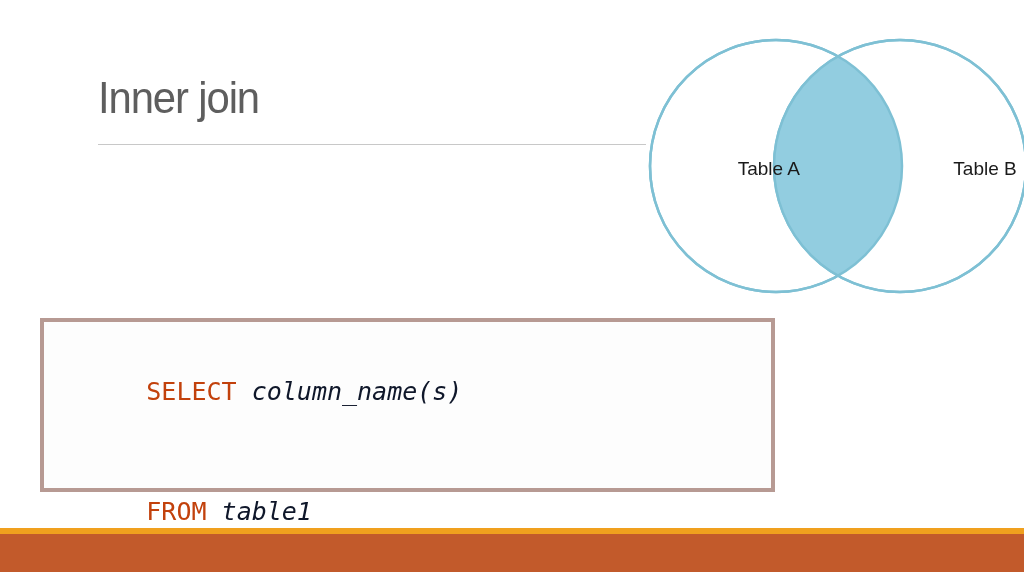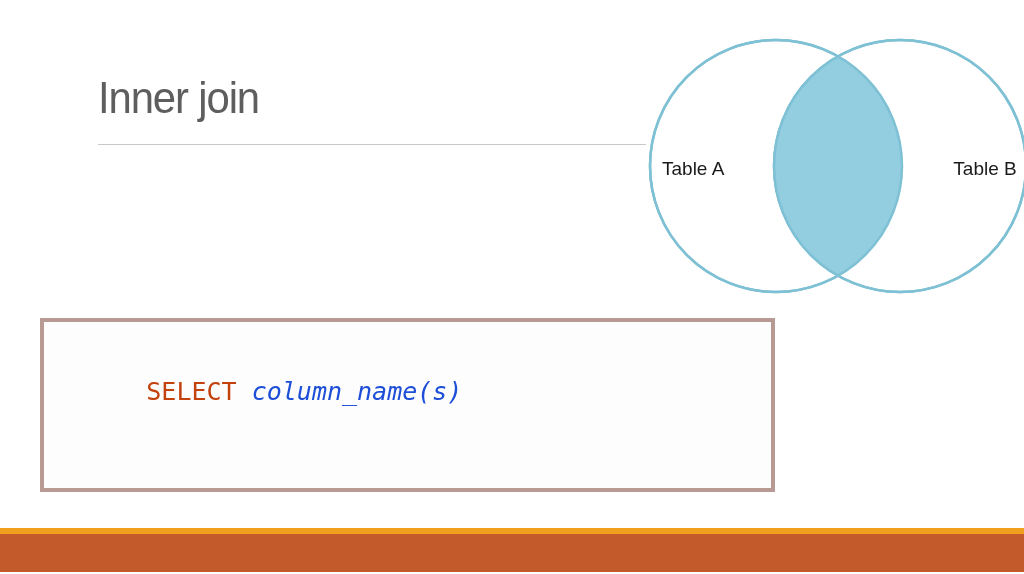--- a/index.html
+++ b/index.html
@@ -54,21 +54,21 @@
     height: 262px;
   }
   #venn svg { display: block; }
   .venn-label {
     position: absolute;
     font-family: "Liberation Sans", sans-serif;
     font-size: 19px;
     color: #1a1a1a;
     white-space: nowrap;
   }
-  #venn-label-a { left: 14px;  top: 122px; width: 130px; text-align: left; }
+  #venn-label-a { left: 22px;  top: 122px; width: 130px; text-align: right; }
   #venn-label-b { left: 272px; top: 122px; width: 130px; text-align: center; }
 
   
   #code-box {
     position: absolute;
     left: 40px;
     top: 318px;
     width: 735px;
     height: 174px;
     background: #fdfdfd;
@@ -82,21 +82,21 @@
     line-height: 40px;
     color: #111111;
     white-space: pre;
   }
   .kw {
     color: #c2410c;
     font-style: normal;
     font-weight: 400;
   }
   .id {
-    color: #1d4ed8;
+    color: #0f172a;
     font-style: italic;
   }
 
   
   #bar-accent {
     position: absolute;
     left: 0;
     top: 528px;
     width: 1024px;
     height: 6px;
@@ -142,20 +142,23 @@
     </svg>
     <div class="venn-label" id="venn-label-a">Table A</div>
     <div class="venn-label" id="venn-label-b">Table B</div>
   </div>
 
   <div id="code-box">
     <div class="code-line">
       <span class="kw">SELECT</span><span class="id"> column_name(s)</span>
     </div>
     <div class="code-line">
+      <span class="kw">FROM</span><span class="id"> table1</span>
+    </div>
+    <div class="code-line">
       
     </div>
 
   </div>
 
   <div id="bar-accent"></div>
   <div id="bar-main"></div>
 
 </div>
 

